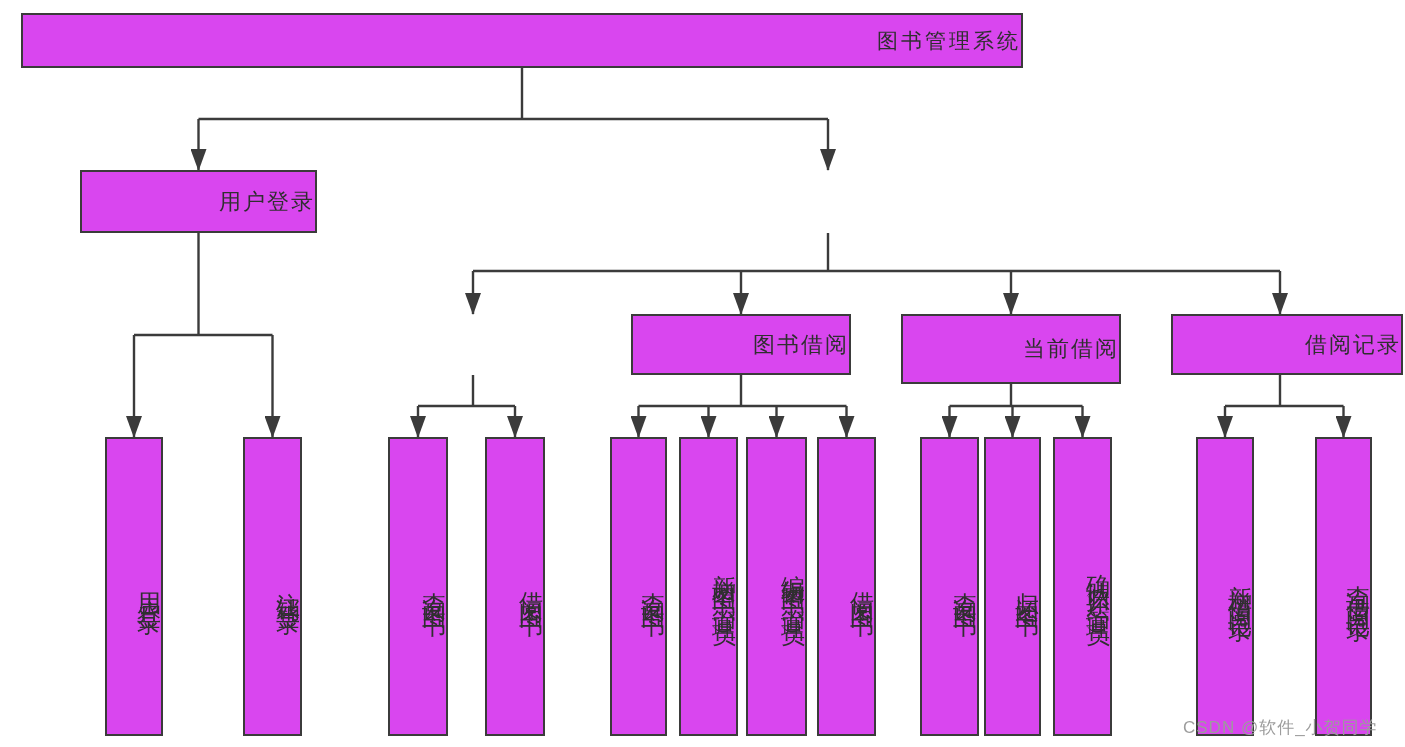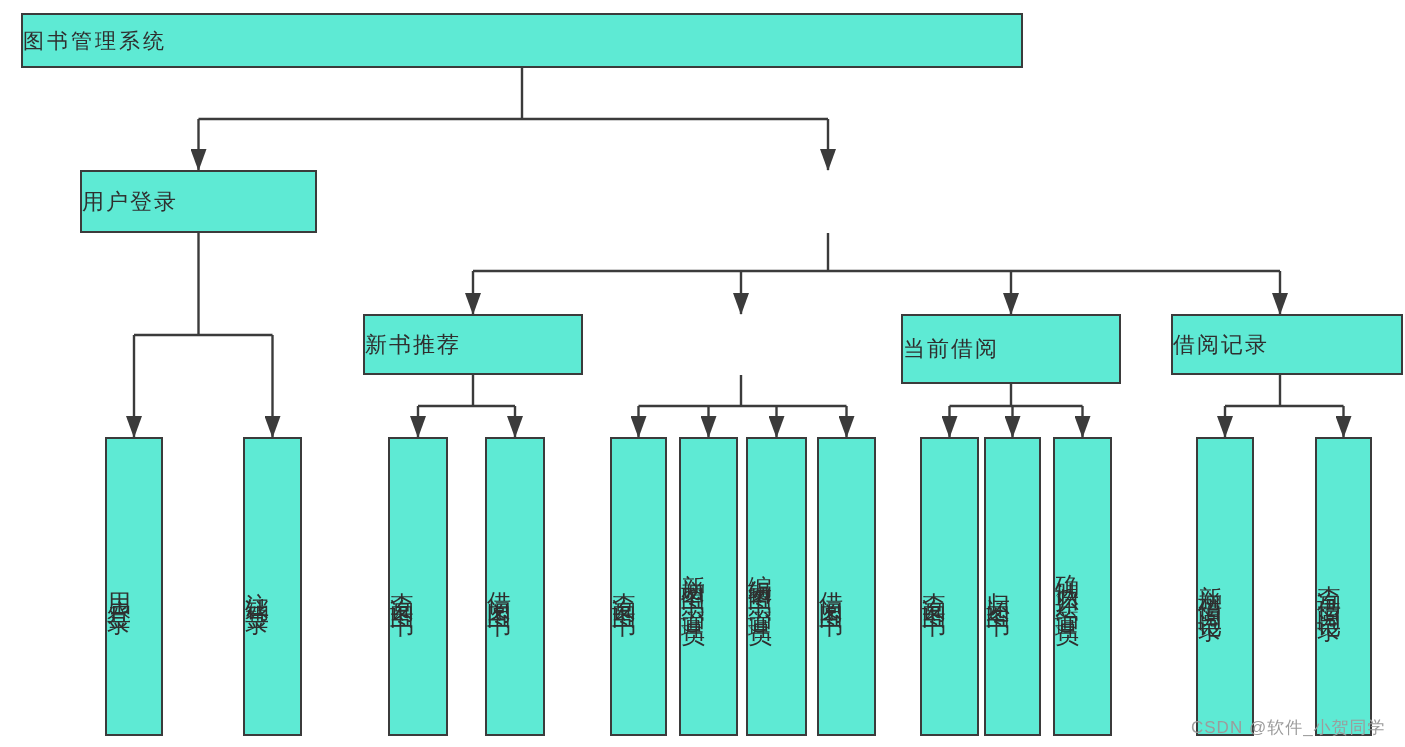--- a/index.html
+++ b/index.html
@@ -18,46 +18,45 @@
     width: 1405px;
     height: 747px;
     pointer-events: none;
   }
   .connectors line {
     stroke: #3b3b3b;
     stroke-width: 2.4;
   }
   .box {
     position: absolute;
-    background: #5eead4;
+    background: #d946ef;
     border: 2.5px solid #3b3b3b;
     display: flex;
     align-items: center;
-    justify-content: flex-start;
+    justify-content: flex-end;
     box-sizing: border-box;
   }
   .root-label  { font-size: 21px; letter-spacing: 3px; white-space: nowrap; }
   .h-label     { font-size: 22px; letter-spacing: 2px; white-space: nowrap; }
   .vtext {
     writing-mode: vertical-rl;
     text-orientation: mixed;
     font-size: 24px;
     letter-spacing: 7px;
     line-height: 1;
   }
   .watermark {
     position: absolute;
     left: 1183px;
     top: 716px;
     font-size: 17px;
     letter-spacing: 1px;
     color: #9c9c9c;
     white-space: nowrap;
     z-index: 5;
-    margin-left: 8px;
   }
 </style>
 </head>
 <body>
 
 <div class="canvas">
 
   <svg class="connectors" viewBox="0 0 1405 747" xmlns="http://www.w3.org/2000/svg">
     <defs>
       <marker id="arw" viewBox="0 0 22 16" refX="21" refY="8" markerWidth="22" markerHeight="16" markerUnits="userSpaceOnUse" orient="auto">
@@ -121,22 +120,22 @@
   </svg>
 
   <div class="box" style="left:21px; top:13px; width:1002px; height:55px;">
     <span class="root-label">图书管理系统</span>
   </div>
 
   <div class="box" style="left:80px; top:170px; width:237px; height:63px;">
     <span class="h-label">用户登录</span>
   </div>
 
-  <div class="box" style="left:363px; top:314px; width:220px; height:61px;">
-    <span class="h-label">新书推荐</span>
+  <div class="box" style="left:631px; top:314px; width:220px; height:61px;">
+    <span class="h-label">图书借阅</span>
   </div>
   <div class="box" style="left:901px; top:314px; width:220px; height:70px;">
     <span class="h-label">当前借阅</span>
   </div>
   <div class="box" style="left:1171px; top:314px; width:232px; height:61px;">
     <span class="h-label">借阅记录</span>
   </div>
 
   <div class="box" style="left:105px; top:437px; width:58px; height:299px;">
     <span class="vtext">用户登录</span>

